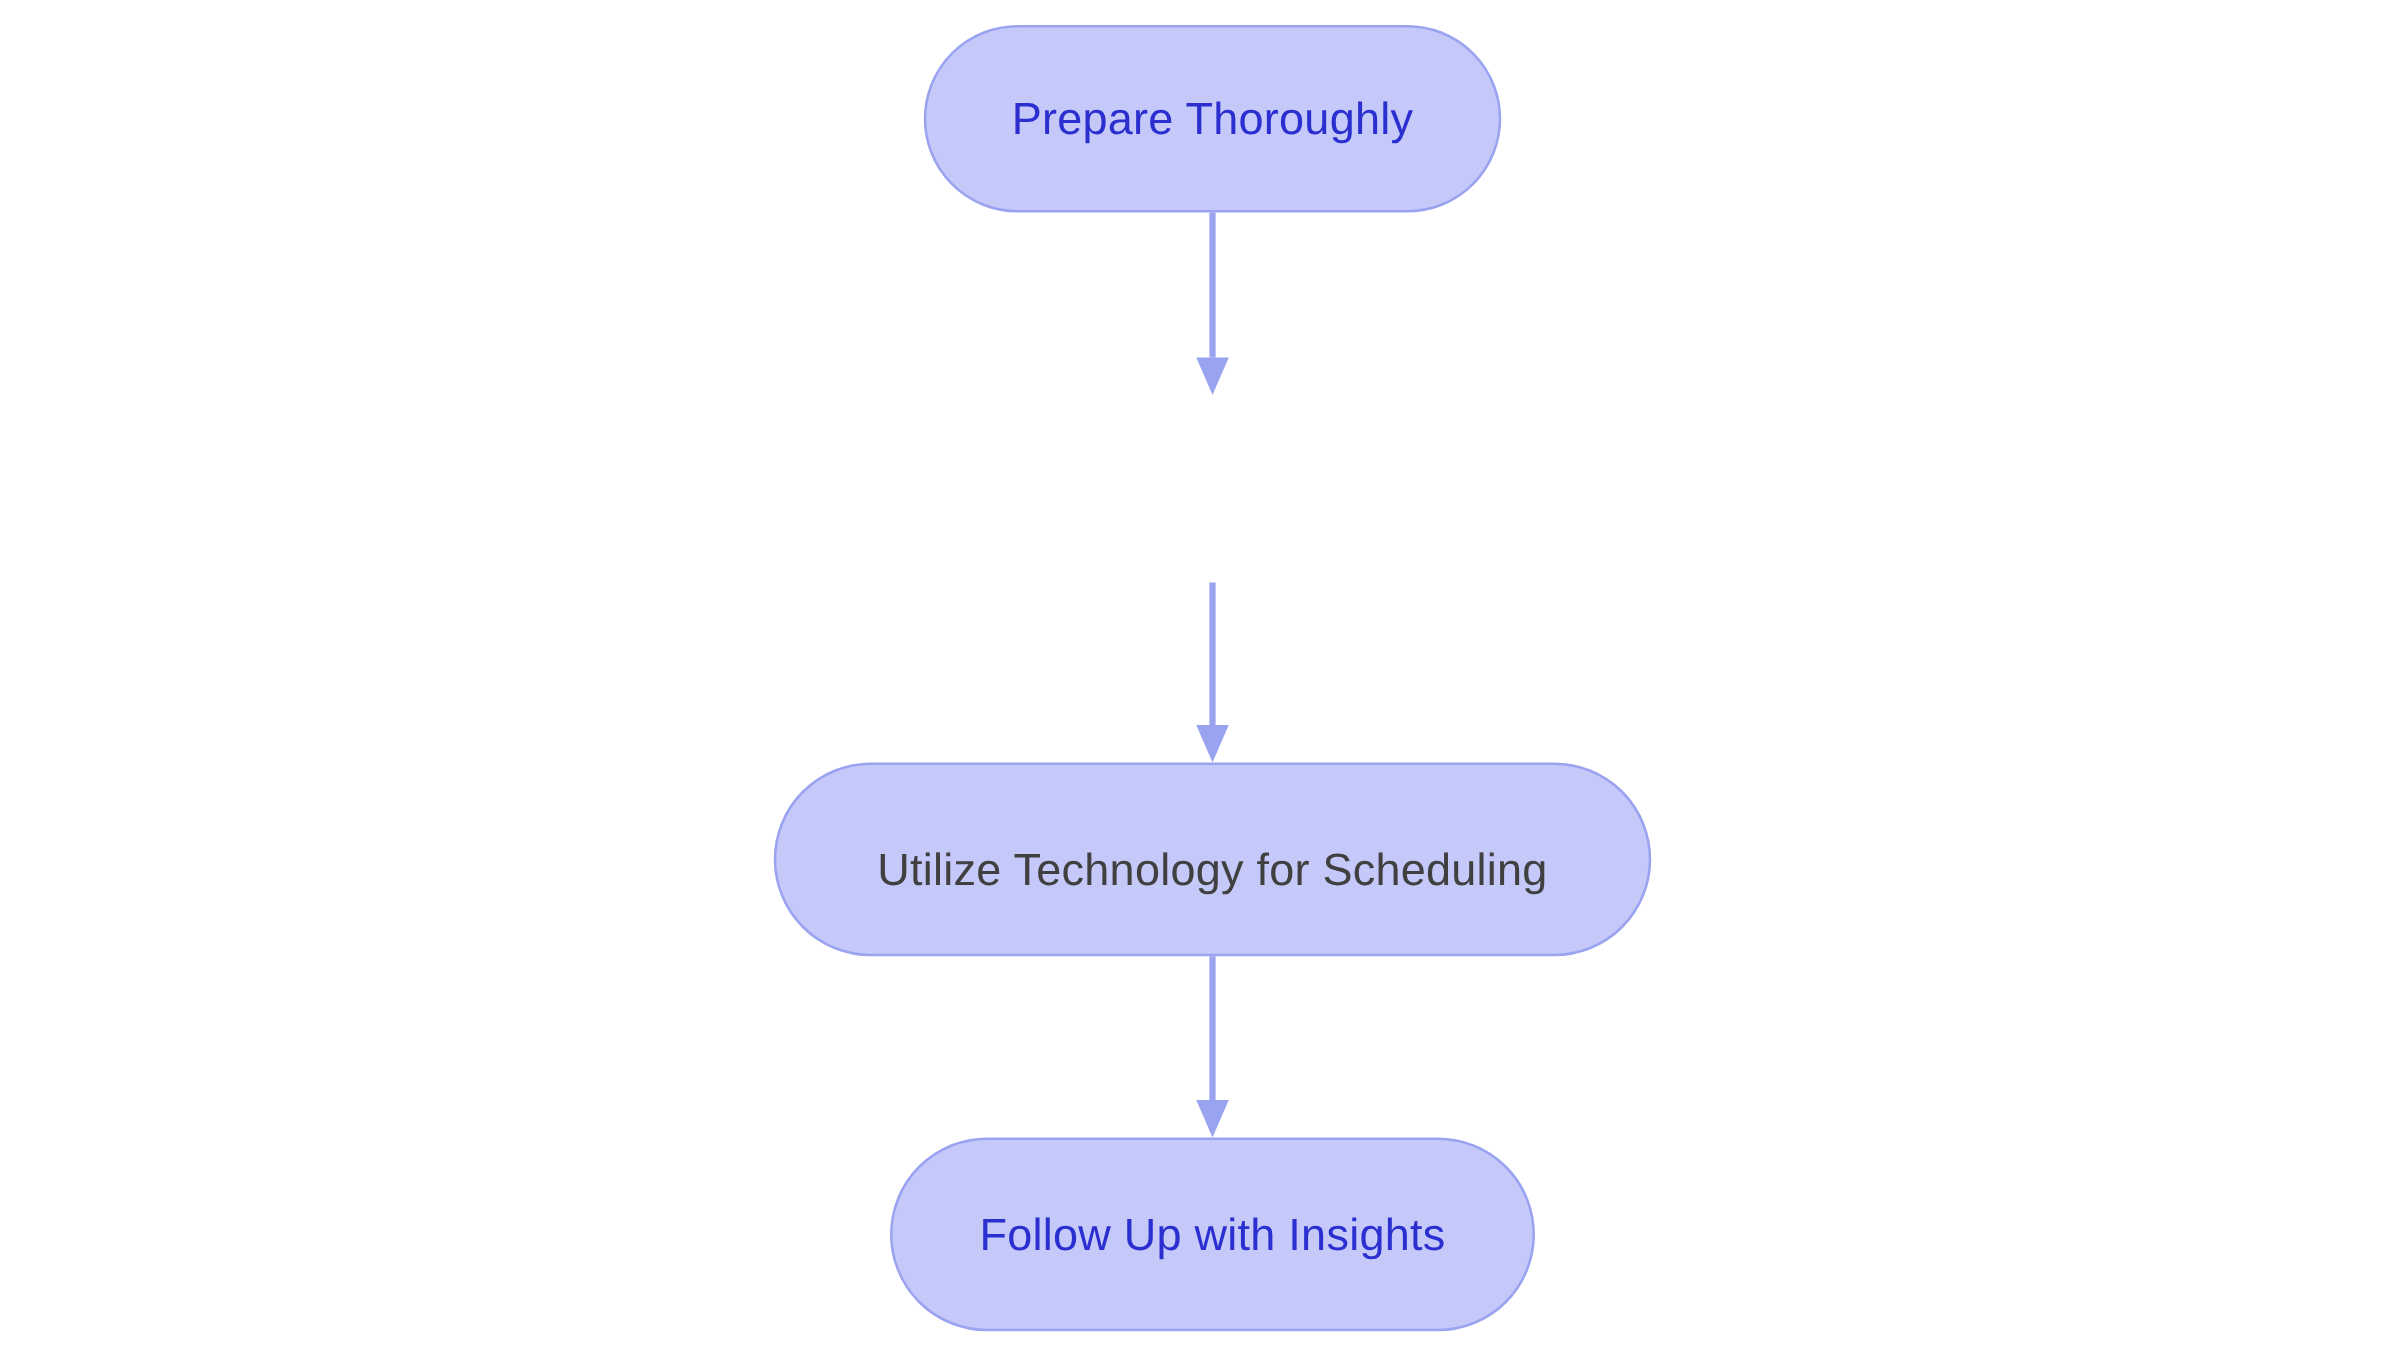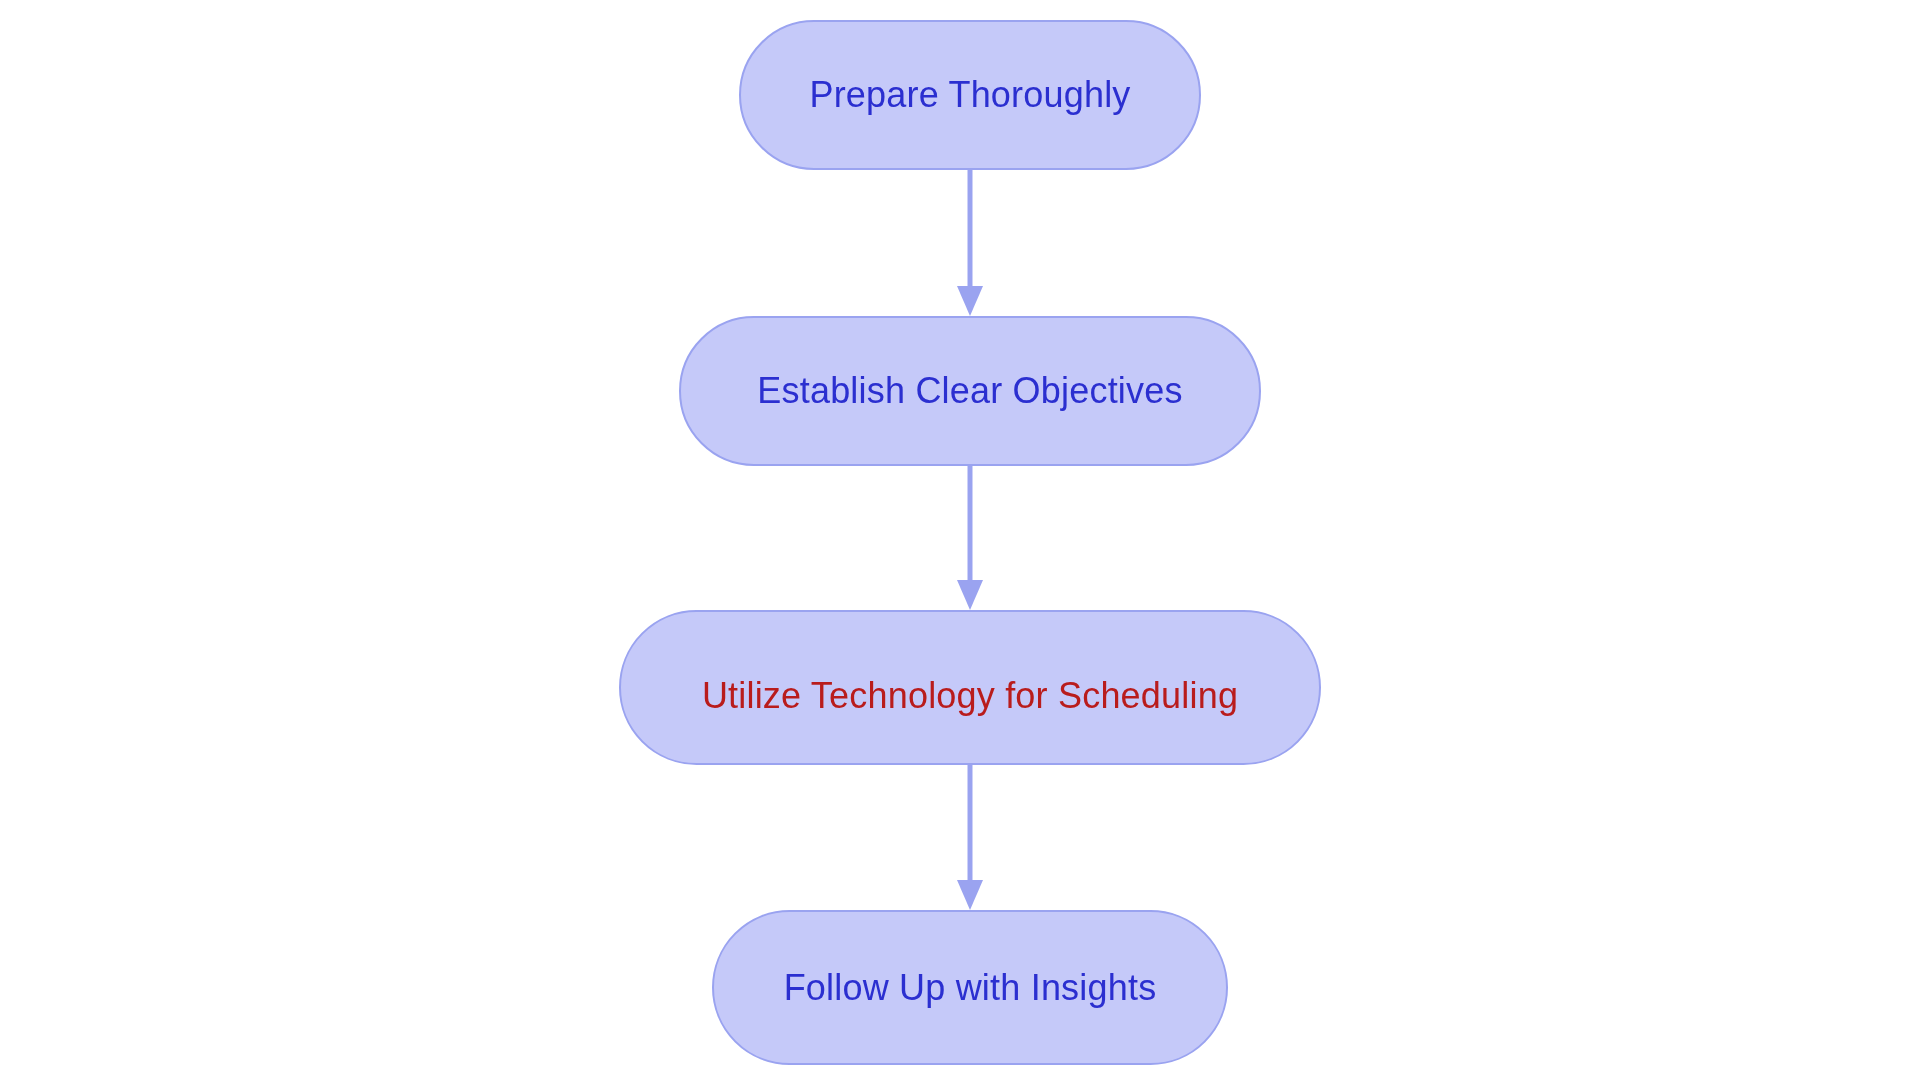--- a/index.html
+++ b/index.html
@@ -52,31 +52,28 @@
 
   <div class="flow-node" style="left: 970px; top: 20px; width: 462px; height: 150px; background: rgb(197, 201, 249); border-color: rgb(154, 163, 240);">
     <span class="flow-node-label" style="color: rgb(43, 47, 208);">Prepare Thoroughly</span>
   </div>
 
   <svg class="flow-connector" width="40" height="146" viewBox="0 0 40 146" style="left: 970px; top: 170px; width: 40px; height: 146px;">
     <line x1="20" y1="0" x2="20" y2="116" stroke="#9aa3f0" stroke-width="5"></line>
     <polygon points="7,116 33,116 20,146" fill="#9aa3f0"></polygon>
   </svg>
 
-  <div class="flow-node" style="left: 970px; top: 316px; width: 582px; height: 150px; background: rgb(197, 201, 249); border-color: rgb(154, 163, 240);">
-    <span class="flow-node-label" style="color: rgb(43, 47, 208);">Establish Clear Objectives</span>
-  </div>
 
   <svg class="flow-connector" width="40" height="144" viewBox="0 0 40 144" style="left: 970px; top: 466px; width: 40px; height: 144px;">
     <line x1="20" y1="0" x2="20" y2="114" stroke="#9aa3f0" stroke-width="5"></line>
     <polygon points="7,114 33,114 20,144" fill="#9aa3f0"></polygon>
   </svg>
 
   <div class="flow-node" style="left: 970px; top: 610px; width: 702px; height: 155px; background: rgb(197, 201, 249); border-color: rgb(154, 163, 240);">
-    <span class="flow-node-label" style="color: #b91c1c; margin-top: 17px;">Utilize Technology for Scheduling</span>
+    <span class="flow-node-label" style="color: #404040; margin-top: 17px;">Utilize Technology for Scheduling</span>
   </div>
 
   <svg class="flow-connector" width="40" height="145" viewBox="0 0 40 145" style="left: 970px; top: 765px; width: 40px; height: 145px;">
     <line x1="20" y1="0" x2="20" y2="115" stroke="#9aa3f0" stroke-width="5"></line>
     <polygon points="7,115 33,115 20,145" fill="#9aa3f0"></polygon>
   </svg>
 
   <div class="flow-node" style="left: 970px; top: 910px; width: 516px; height: 155px; background: rgb(197, 201, 249); border-color: rgb(154, 163, 240); align-items: center;">
     <span class="flow-node-label" style="color: rgb(43, 47, 208);">Follow Up with Insights</span>
   </div>

